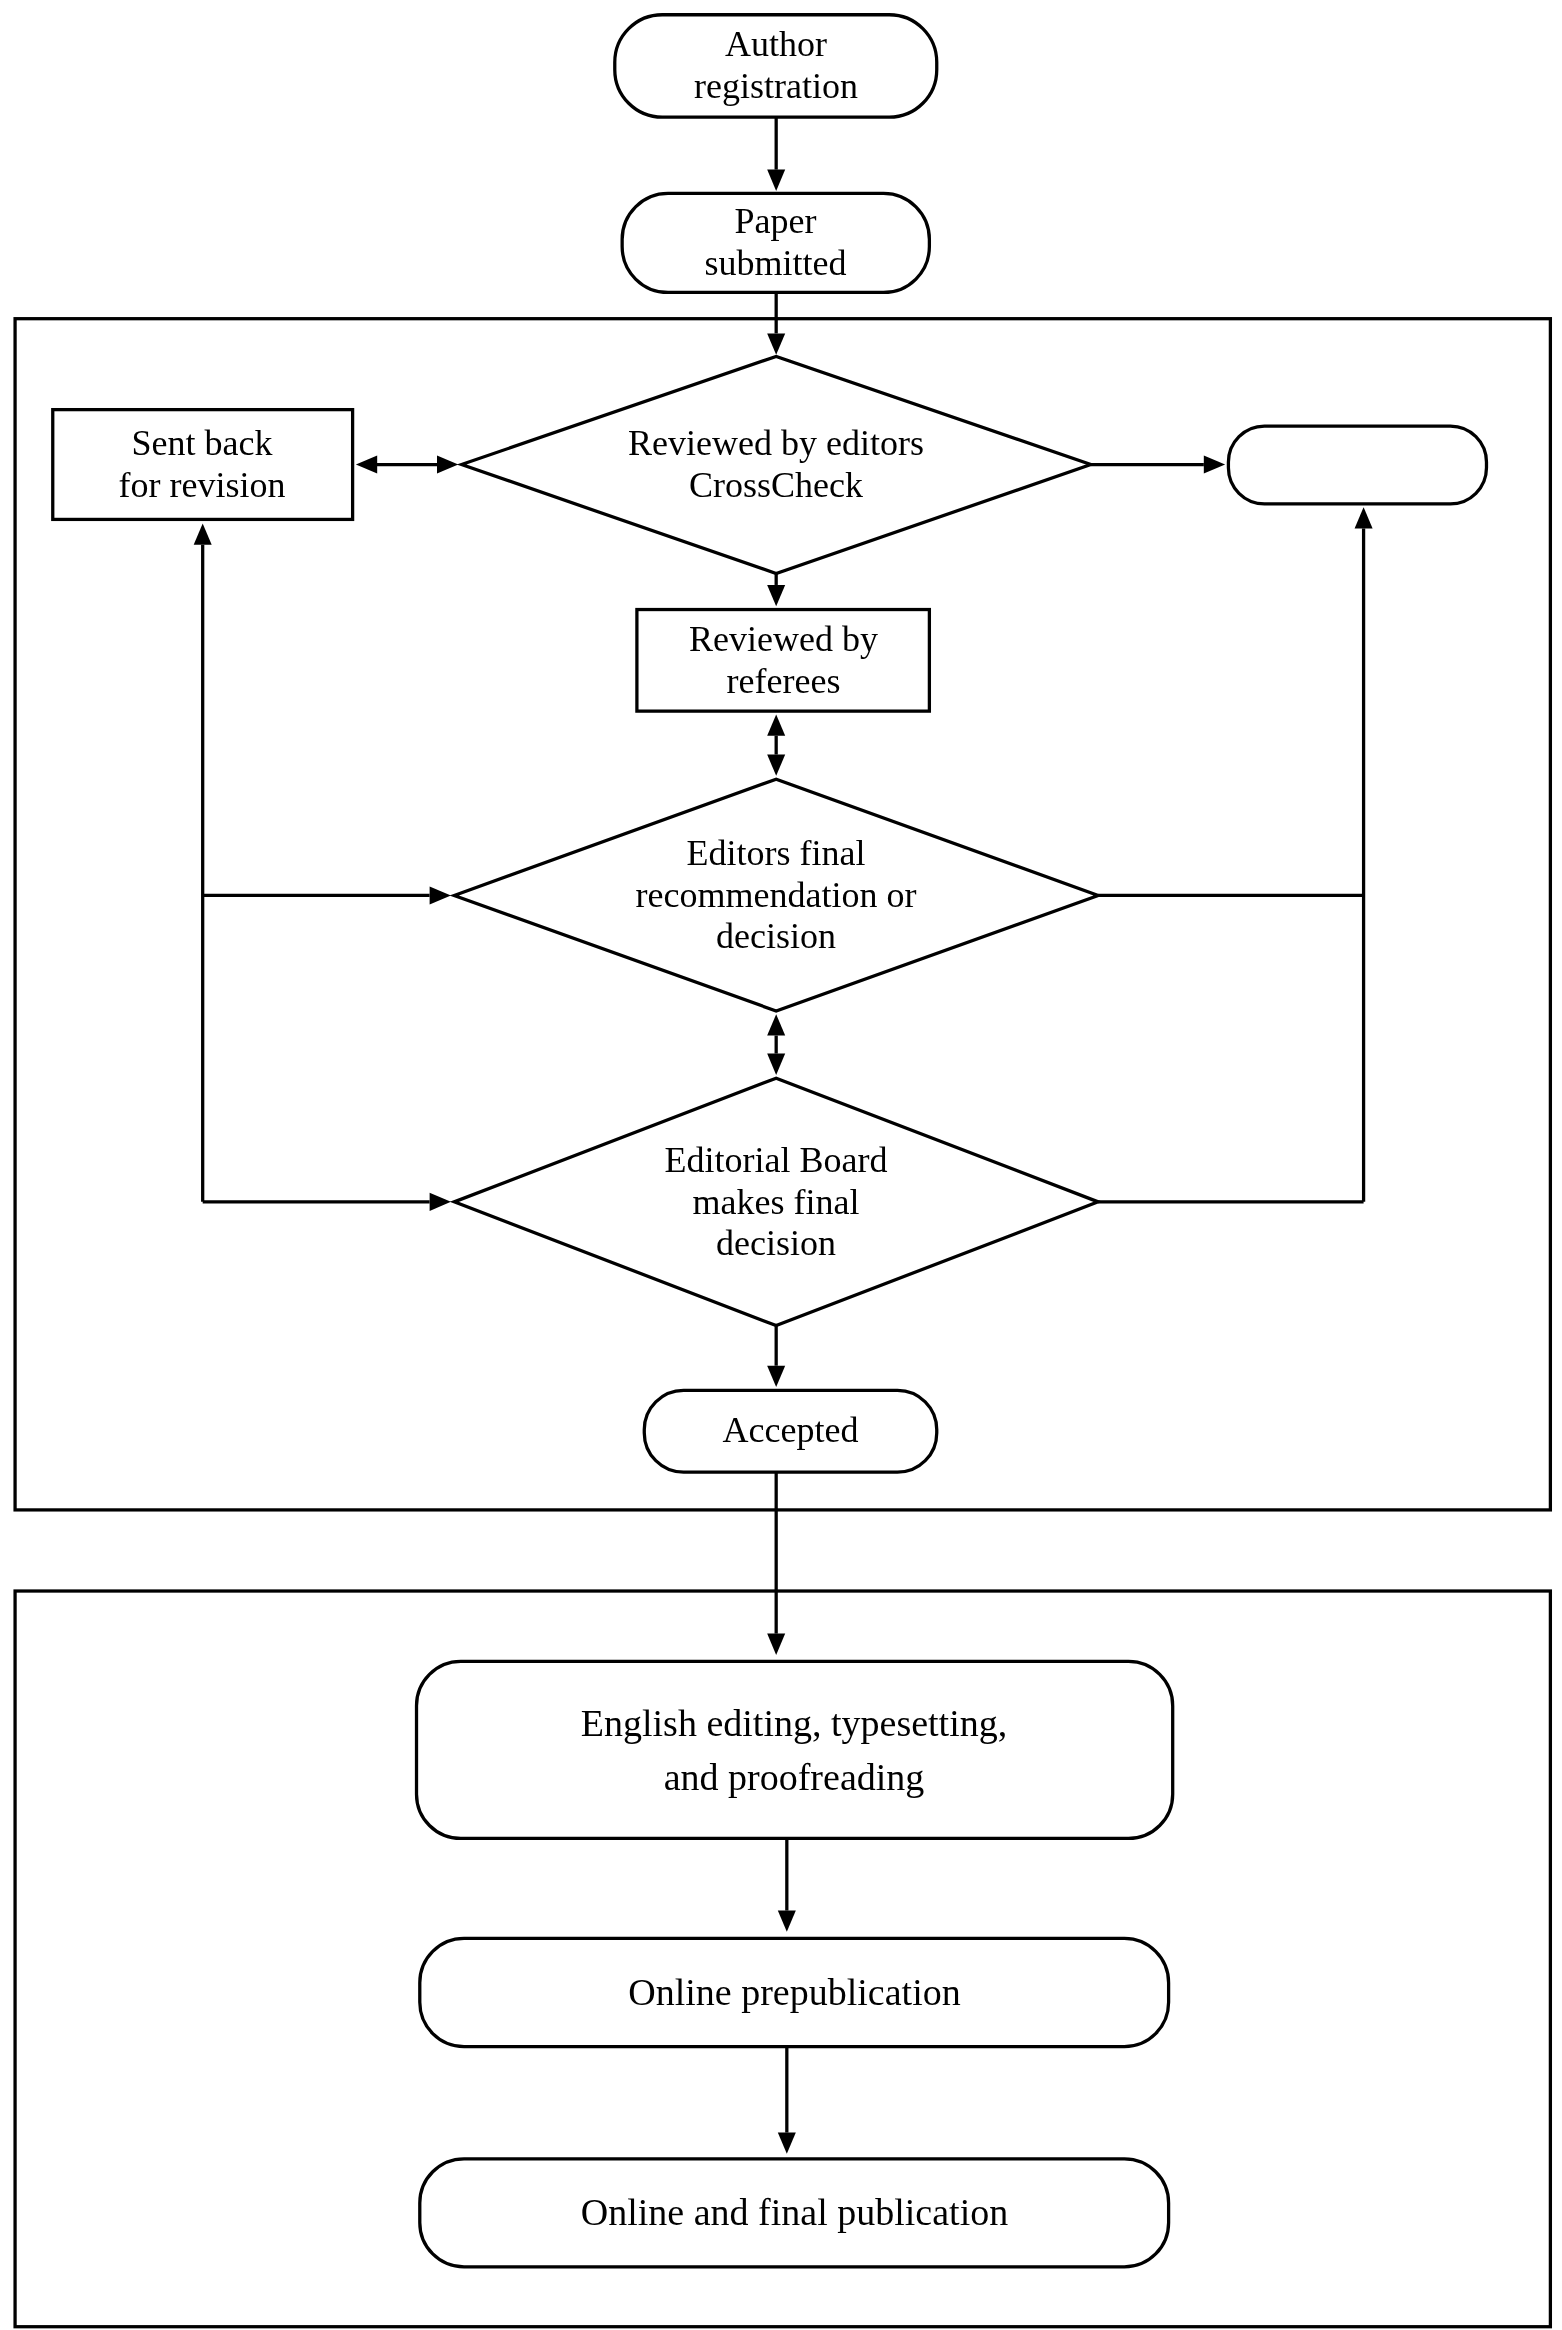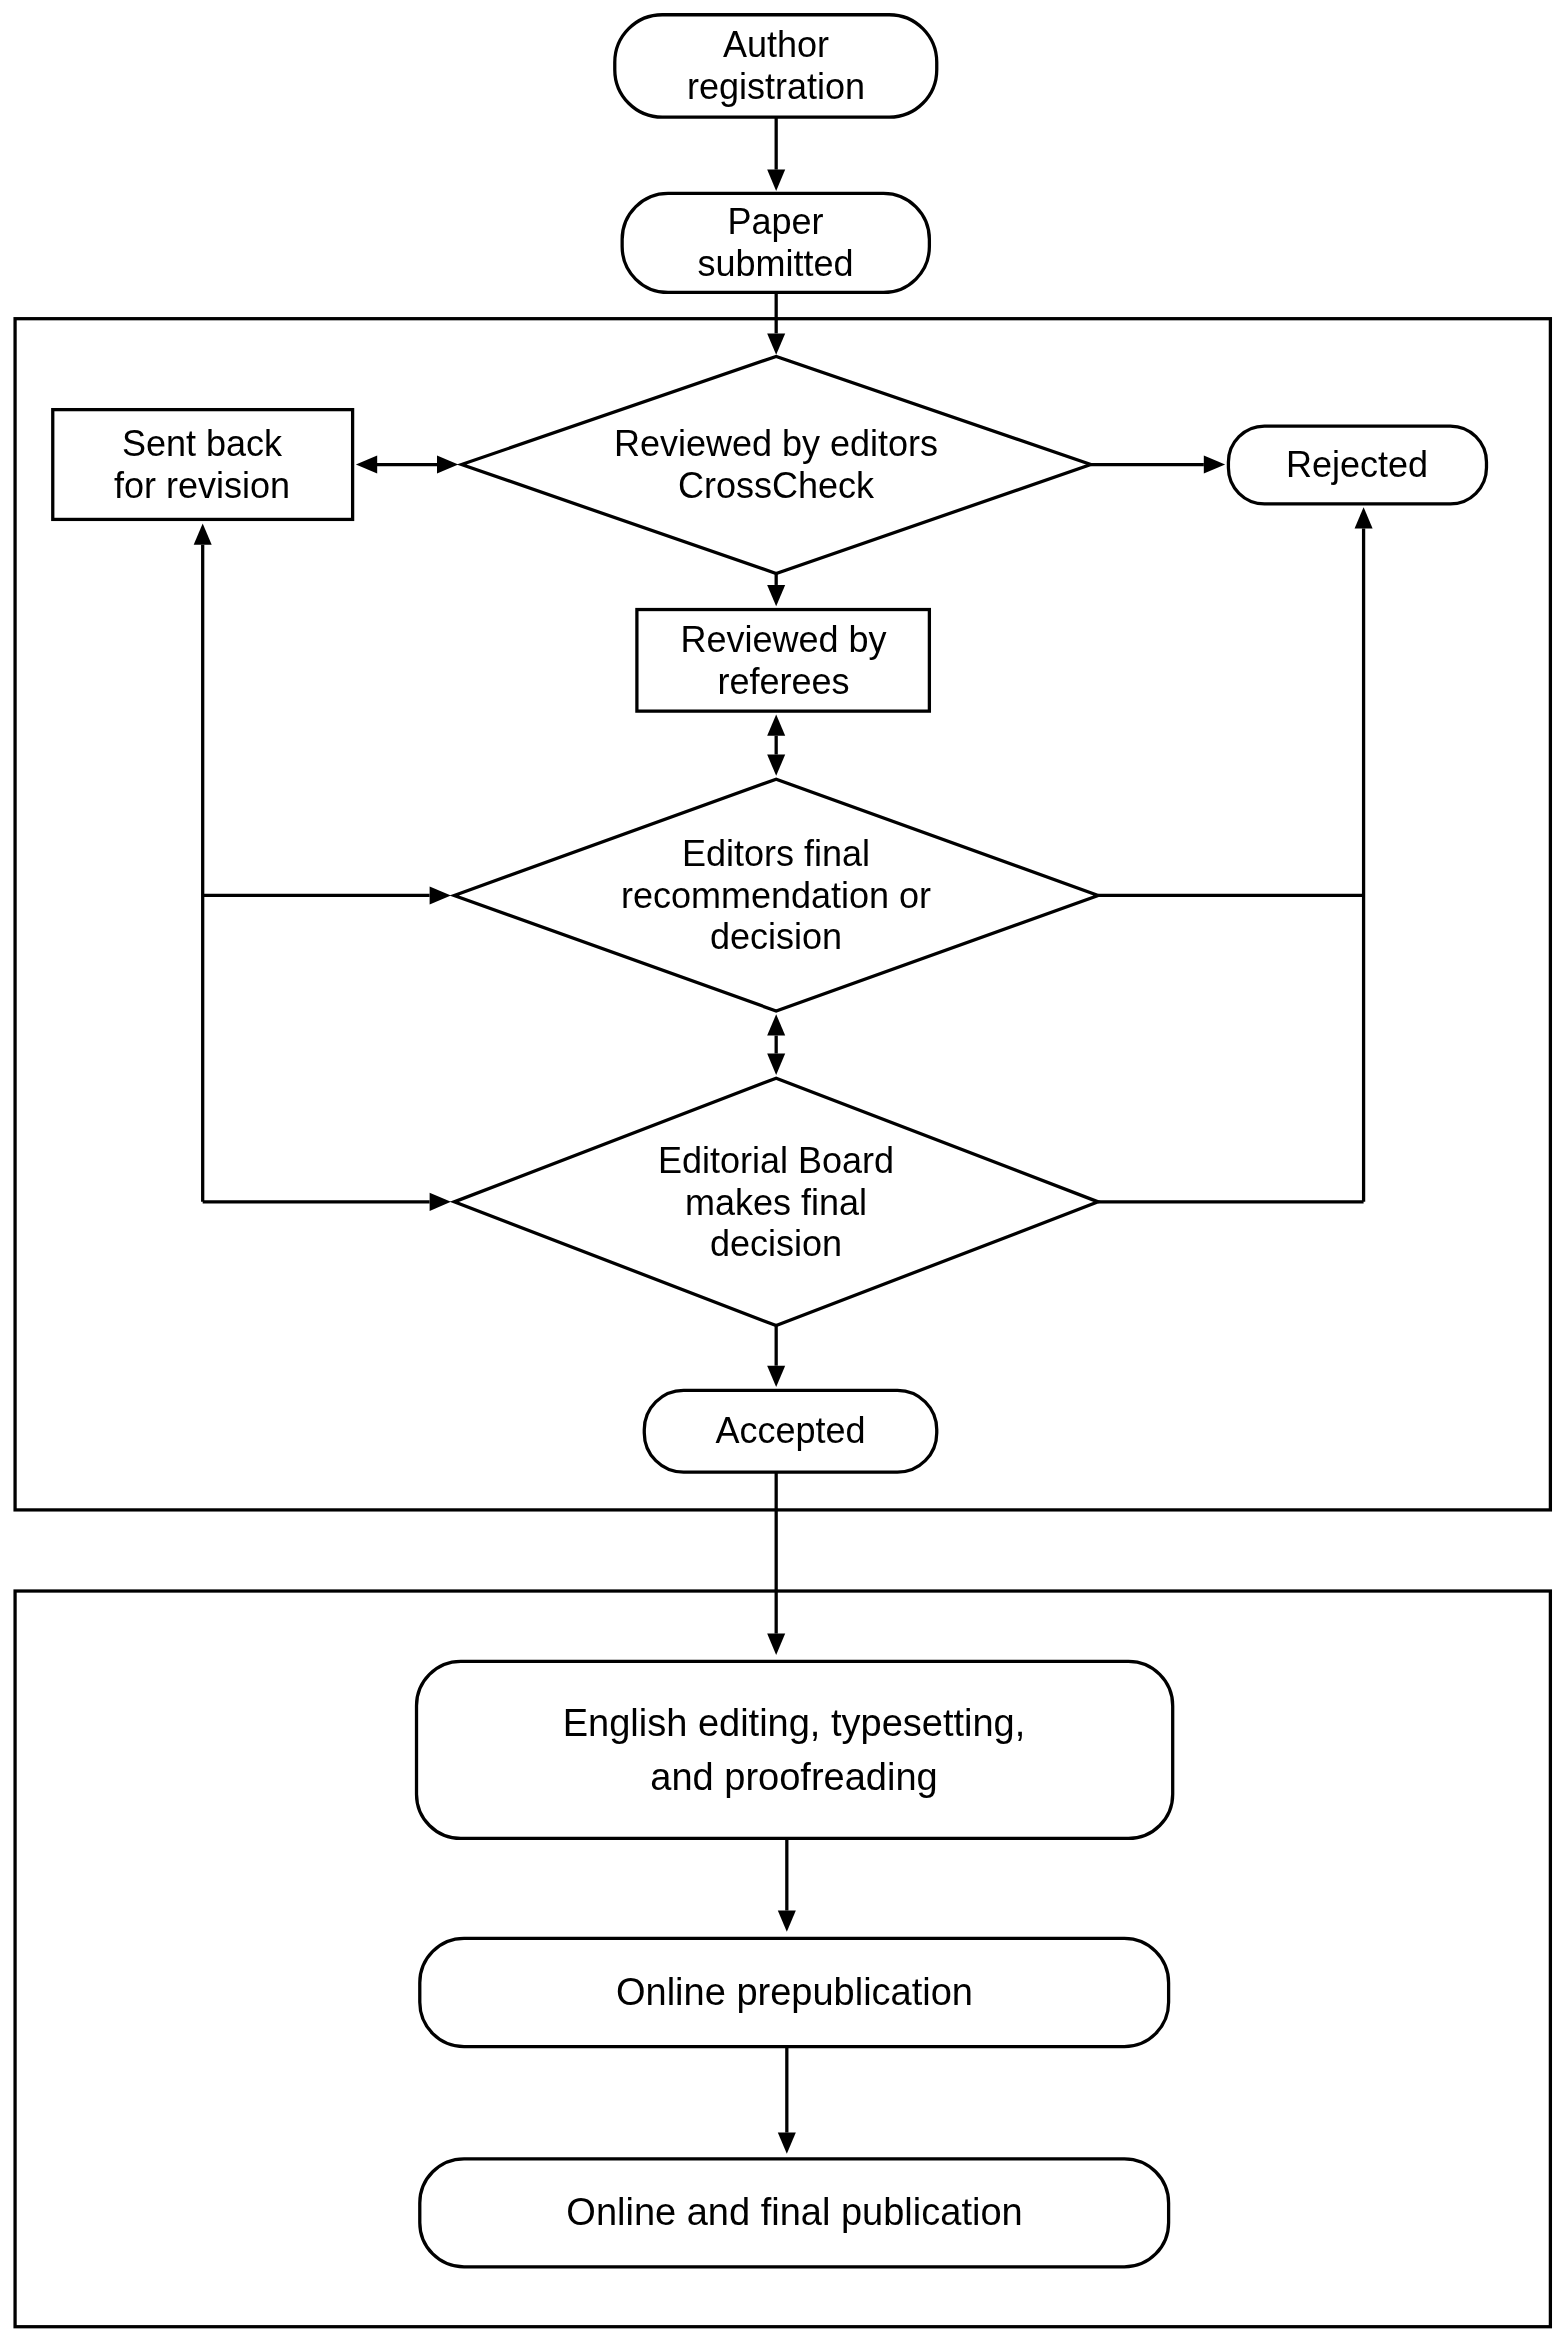--- a/index.html
+++ b/index.html
@@ -20,21 +20,21 @@
     top: 0;
     display: block;
   }
   .label {
     position: absolute;
     display: flex;
     flex-direction: column;
     align-items: center;
     justify-content: center;
     text-align: center;
-    font-family: Liberation Sans, sans-serif;
+    font-family: Liberation Serif, serif;
     font-size: 36px;
     line-height: 1.16;
     color: #000000;
     pointer-events: none;
     white-space: nowrap;
   }
   .label.big {
     font-size: 38px;
     line-height: 1.4;
   }
@@ -121,23 +121,20 @@
   <div class="label" style="left:52px;top:410px;width:300px;height:110px">
     <div>Sent back</div>
     <div>for revision</div>
   </div>
 
   <div class="label" style="left:489px;top:383px;width:574px;height:164px">
     <div>Reviewed by editors</div>
     <div>CrossCheck</div>
   </div>
 
-  <div class="label" style="left:1228px;top:426px;width:258px;height:78px">
-    <div>Rejected</div>
-  </div>
 
   <div class="label" style="left:637px;top:610px;width:293px;height:102px">
     <div>Reviewed by</div>
     <div>referees</div>
   </div>
 
   <div class="label" style="left:489px;top:797px;width:574px;height:197px">
     <div>Editors final</div>
     <div>recommendation or</div>
     <div>decision</div>

